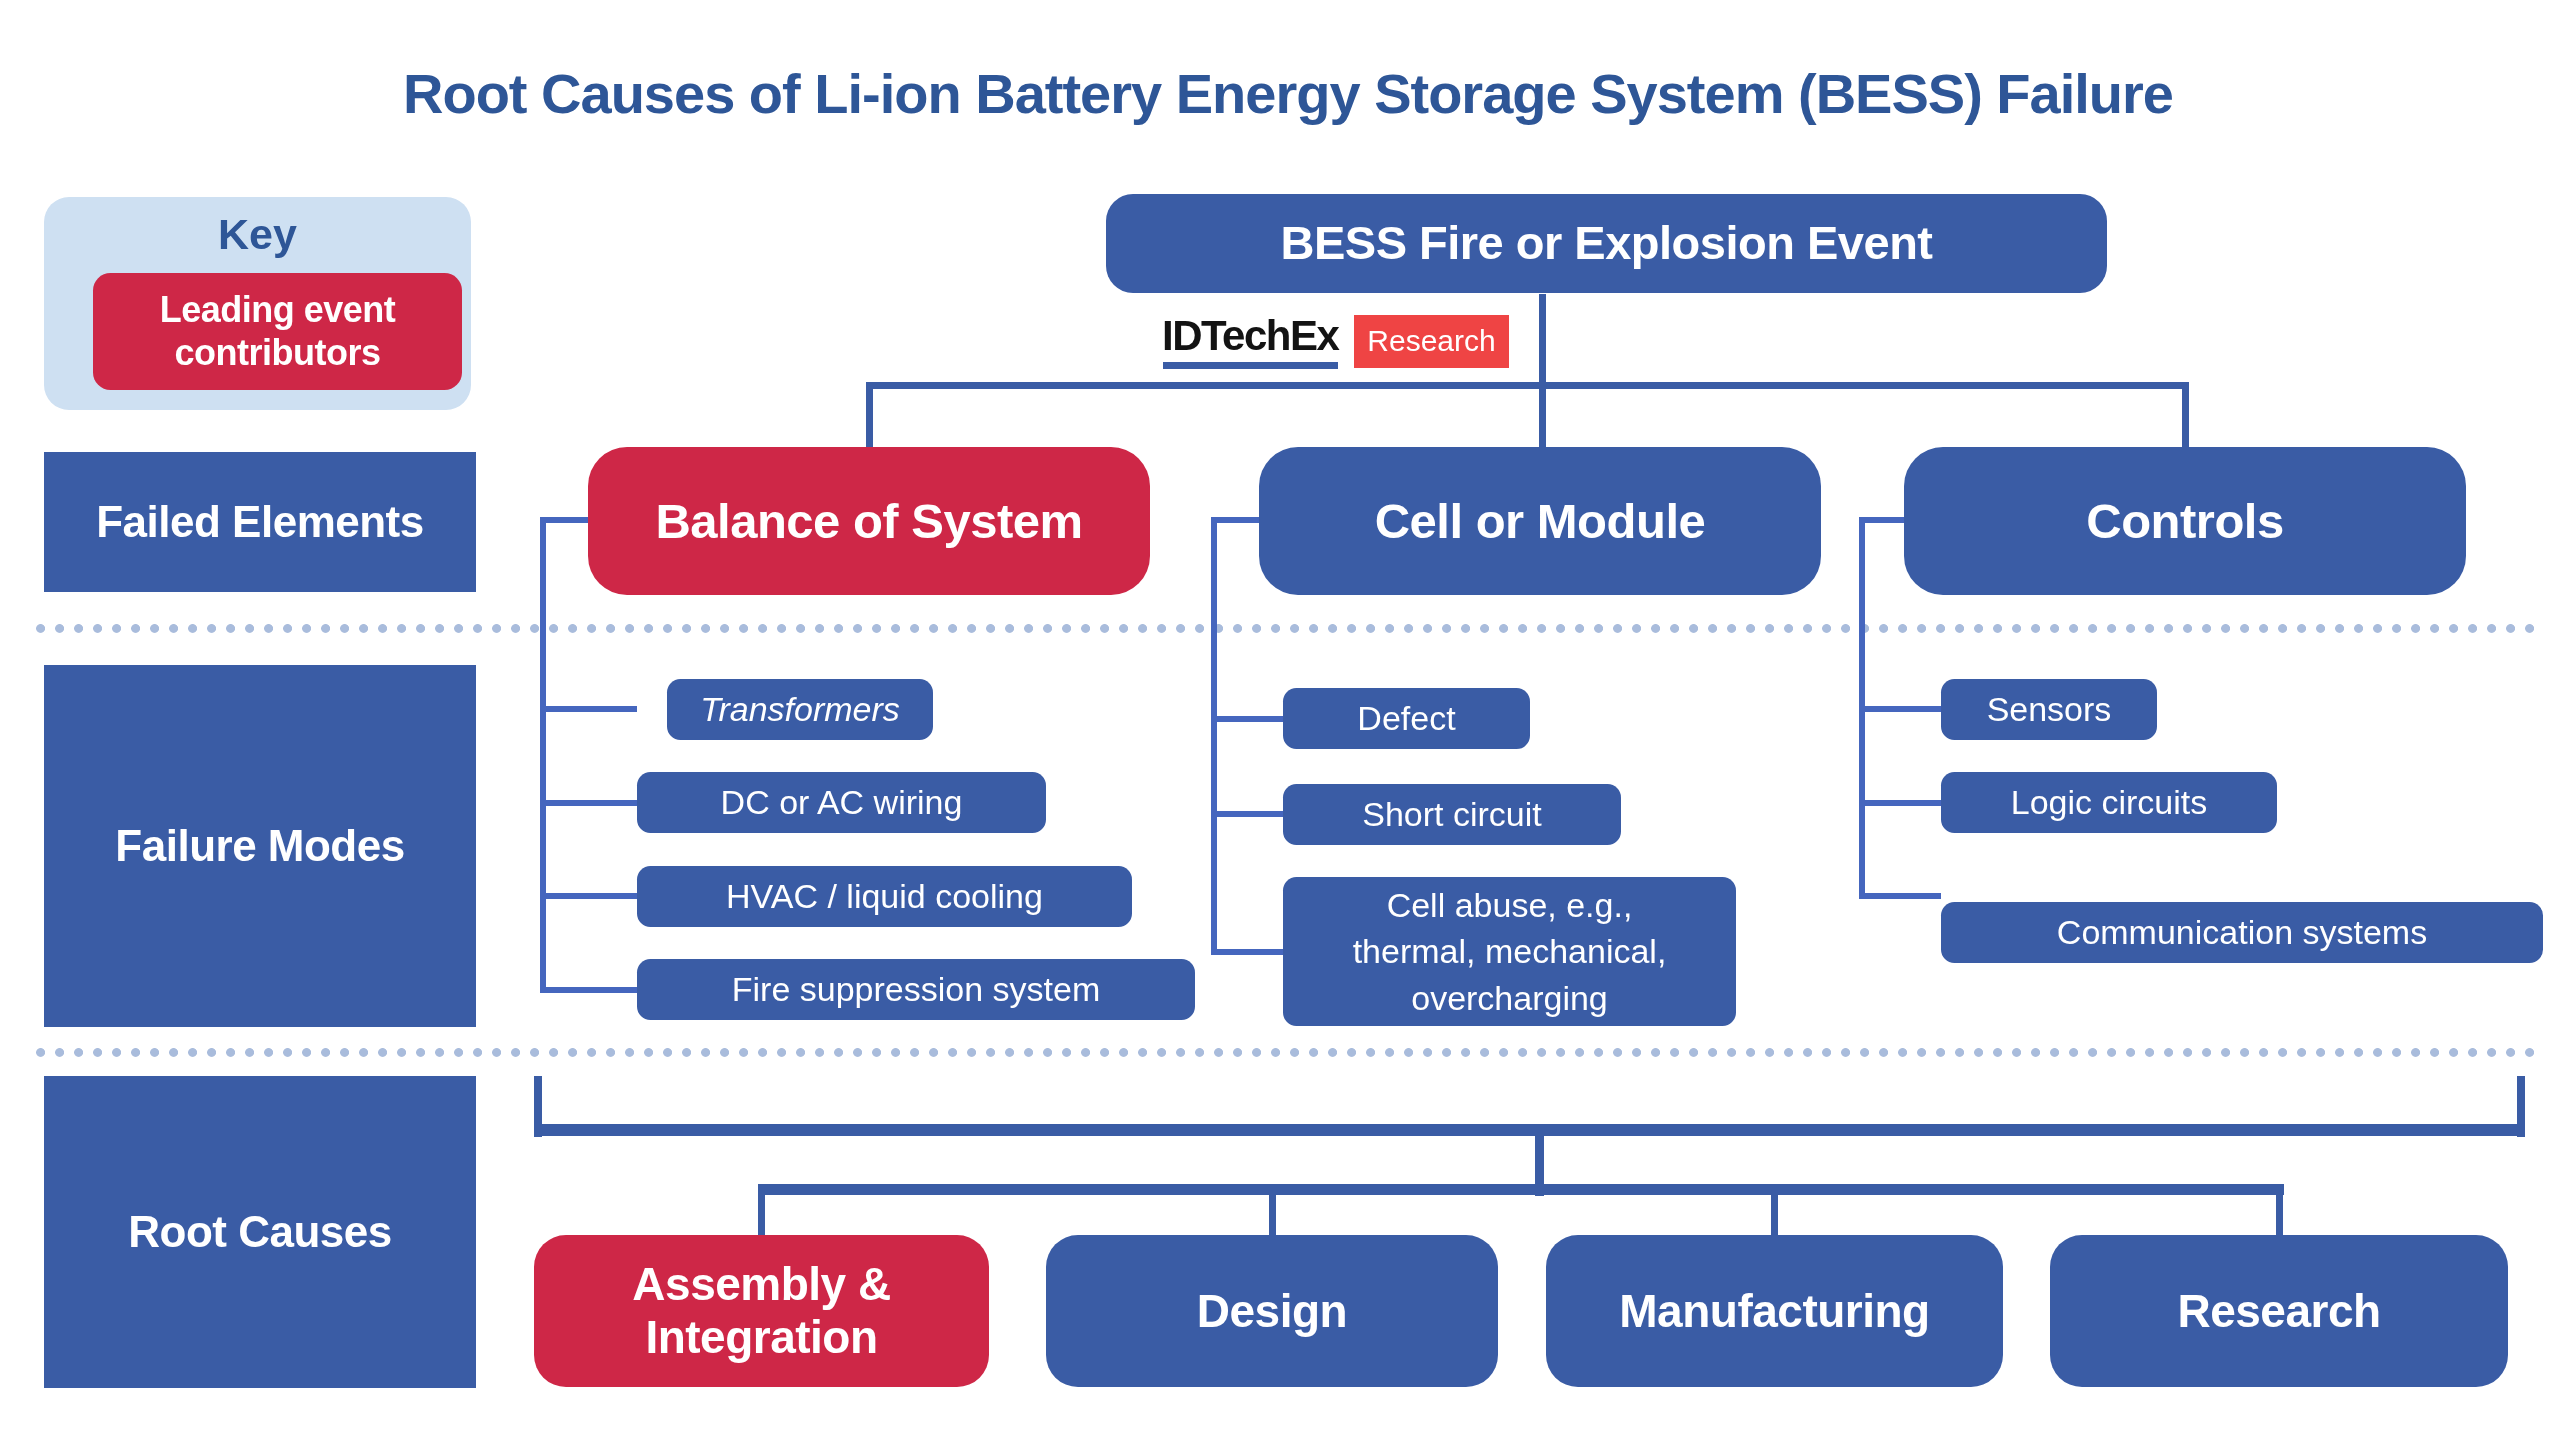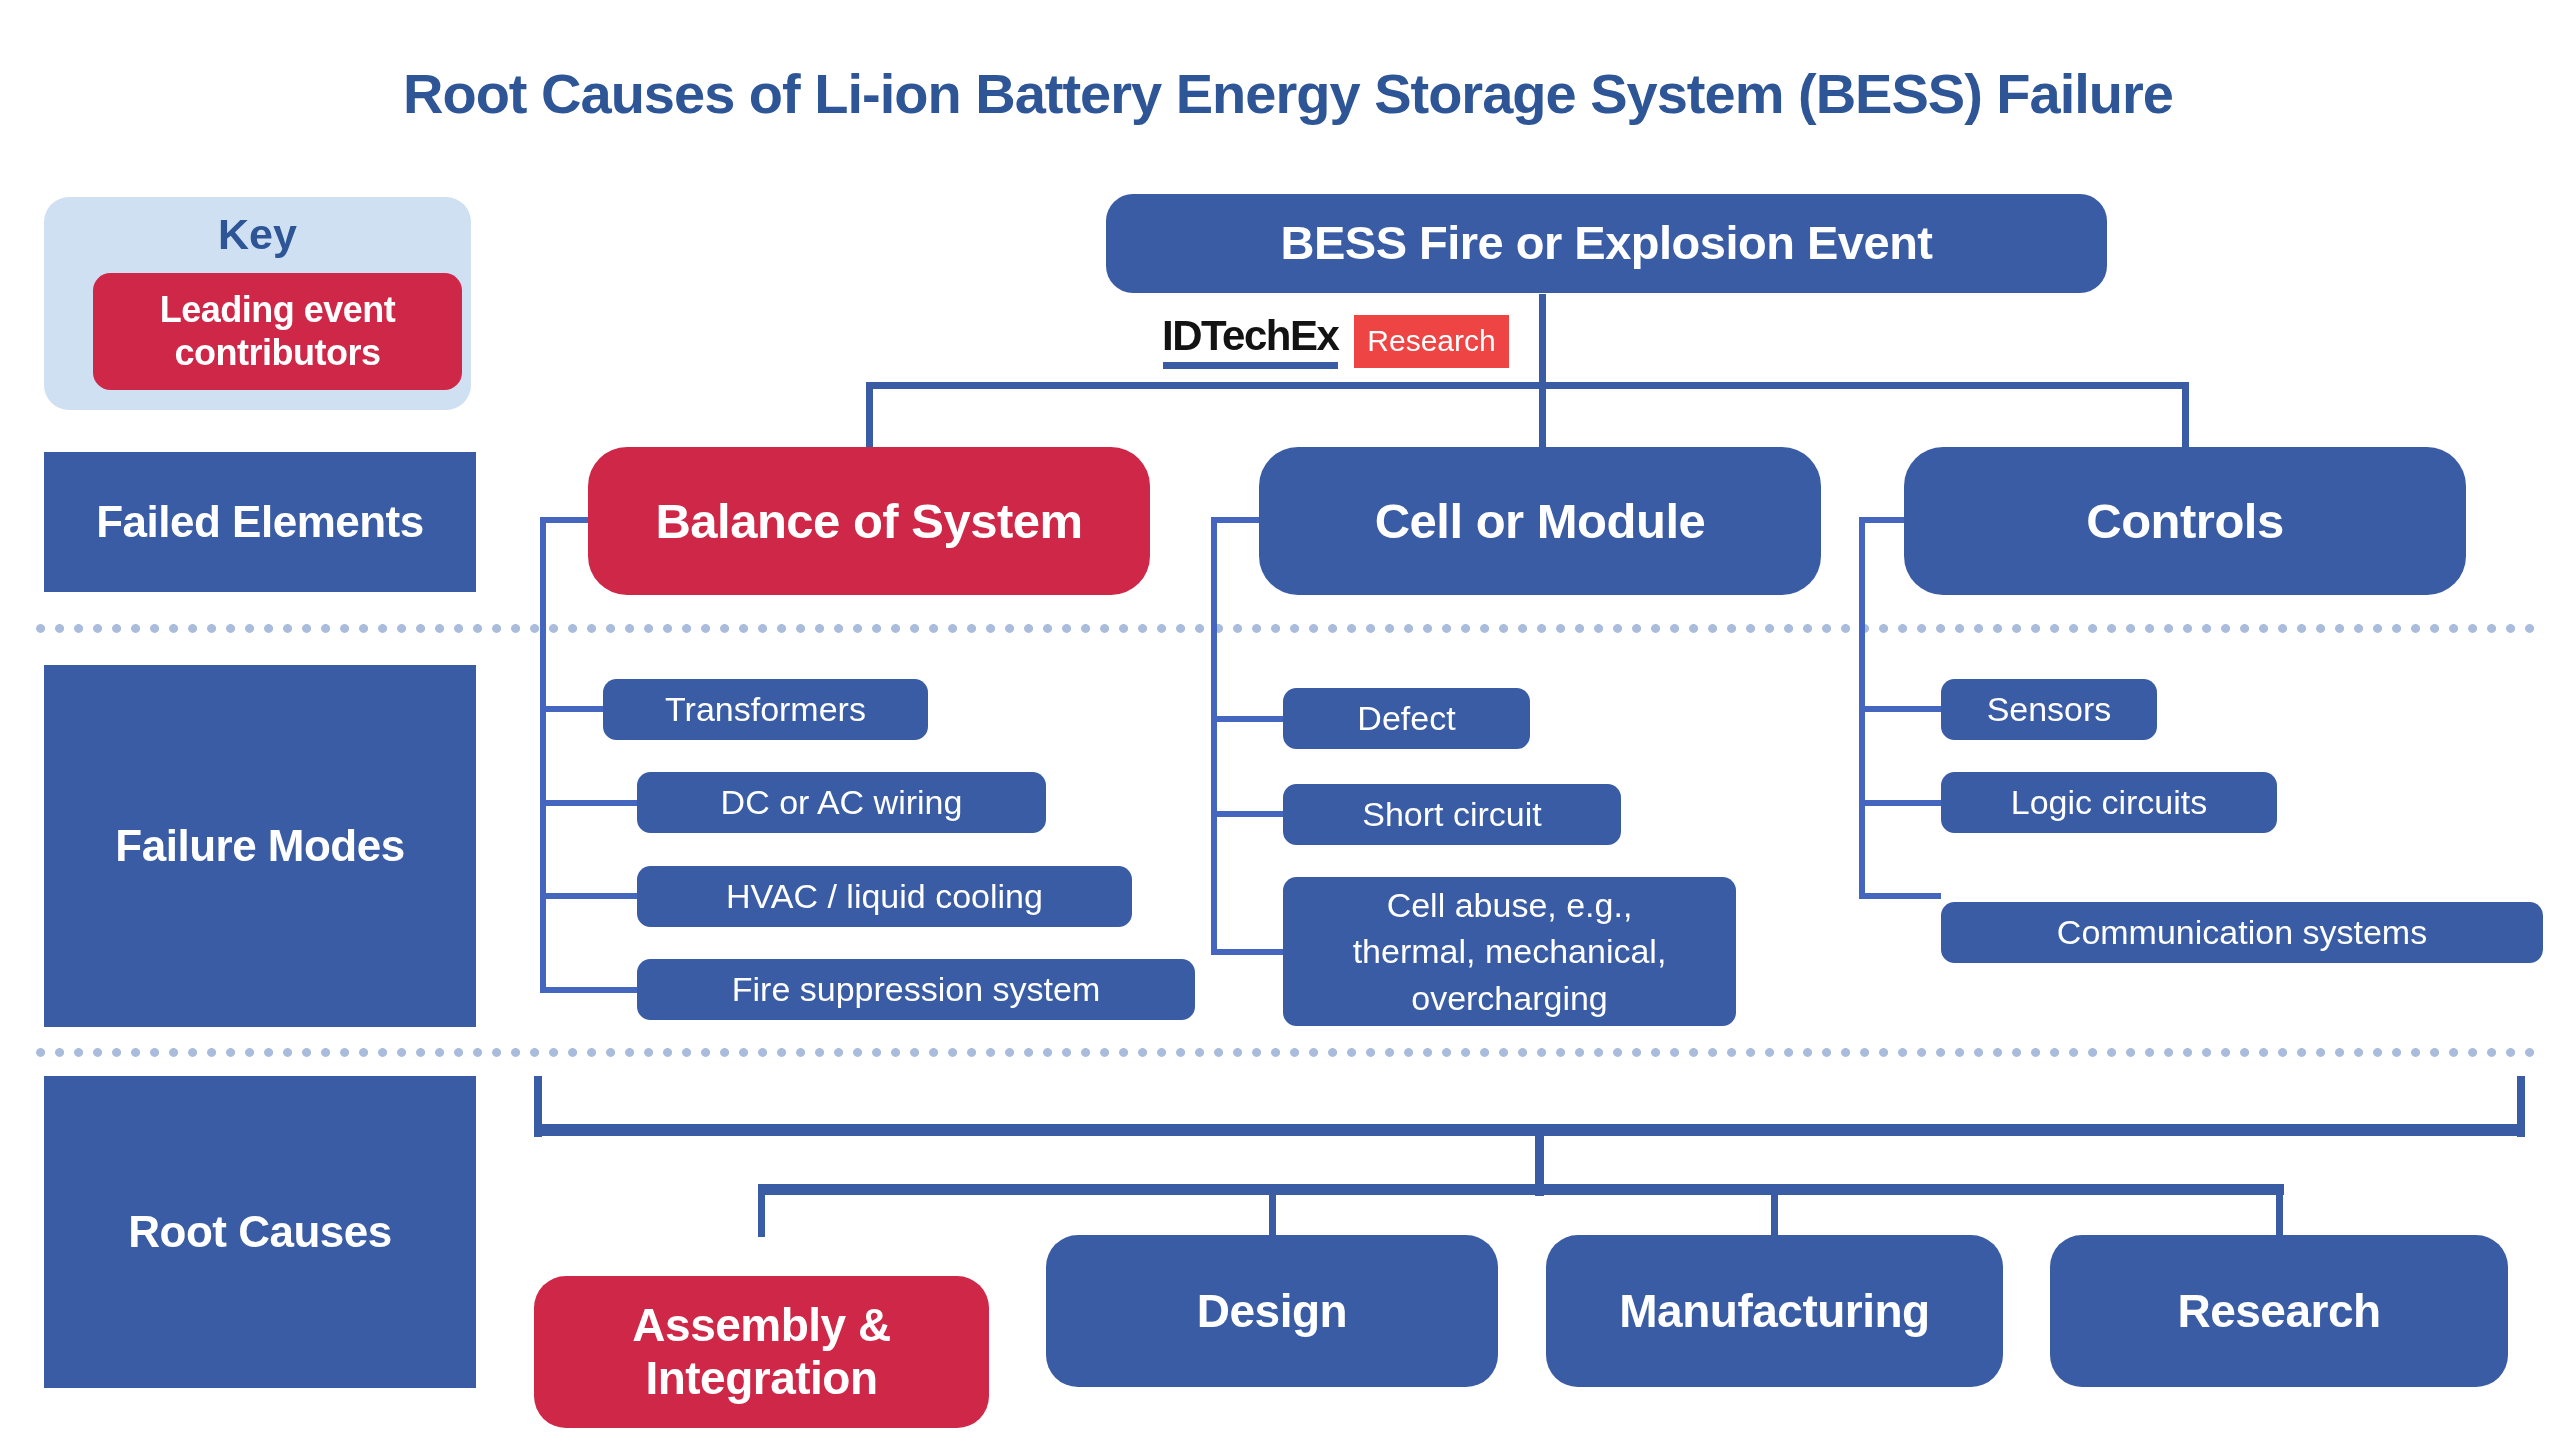--- a/index.html
+++ b/index.html
@@ -50,21 +50,21 @@
     position:absolute; left:0; top:0; font-size:42px; font-weight:bold;
     color:#131313; letter-spacing:-1.5px;
   }
   .logo-bar { position:absolute; left:1px; top:50px; width:175px; height:6.7px; background:#3A5CA5; }
   .logo-research {
     position:absolute; left:192px; top:2.6px; width:155px; height:53px;
     background:#ef4444; display:flex; align-items:center; justify-content:center;
     color:#ffffff; font-size:30px; font-weight:normal;
   }
   .abuse { padding:0 62px; line-height:1.36; }
-  .two-line { padding:0 77px;margin-top:41px; }
+  .two-line { padding:0 77px; }
 </style>
 </head>
 <body>
 
 <div class="title">Root Causes of Li-ion Battery Energy Storage System (BESS) Failure</div>
 
 <div class="keypanel">
   <span class="keytitle">Key</span>
   <div class="node red keychip">Leading event contributors</div>
 </div>
@@ -90,21 +90,21 @@
 
 <div class="dotted" style="left:36px; top:624px; width:2505px;"></div>
 
 <div class="spine" style="left:540px; top:517px; width:48px; height:6.2px;"></div>
 <div class="spine" style="left:540px; top:517px; width:6.2px; height:476px;"></div>
 <div class="spine" style="left:546px; top:706px; width:91px; height:6.2px;"></div>
 <div class="spine" style="left:546px; top:800px; width:91px; height:6.2px;"></div>
 <div class="spine" style="left:546px; top:893px; width:91px; height:6.2px;"></div>
 <div class="spine" style="left:546px; top:987px; width:91px; height:6.2px;"></div>
 
-<div class="node blue small" style="left:603px; top:679px; width:325px; height:61px;">Transformers</div>
+<div class="node blue small" style="left:667px; top:679px; width:266px; height:61px;font-style:italic;">Transformers</div>
 <div class="node blue small" style="left:637px; top:772px; width:409px; height:61px;">DC or AC wiring</div>
 <div class="node blue small" style="left:637px; top:866px; width:495px; height:61px;">HVAC / liquid cooling</div>
 <div class="node blue small" style="left:637px; top:959px; width:558px; height:61px;">Fire suppression system</div>
 
 <div class="spine" style="left:1211px; top:517px; width:48px; height:6.2px;"></div>
 <div class="spine" style="left:1211px; top:517px; width:6.2px; height:438px;"></div>
 <div class="spine" style="left:1217px; top:716px; width:66px; height:6.2px;"></div>
 <div class="spine" style="left:1217px; top:811px; width:66px; height:6.2px;"></div>
 <div class="spine" style="left:1217px; top:949px; width:66px; height:6.2px;"></div>
 

